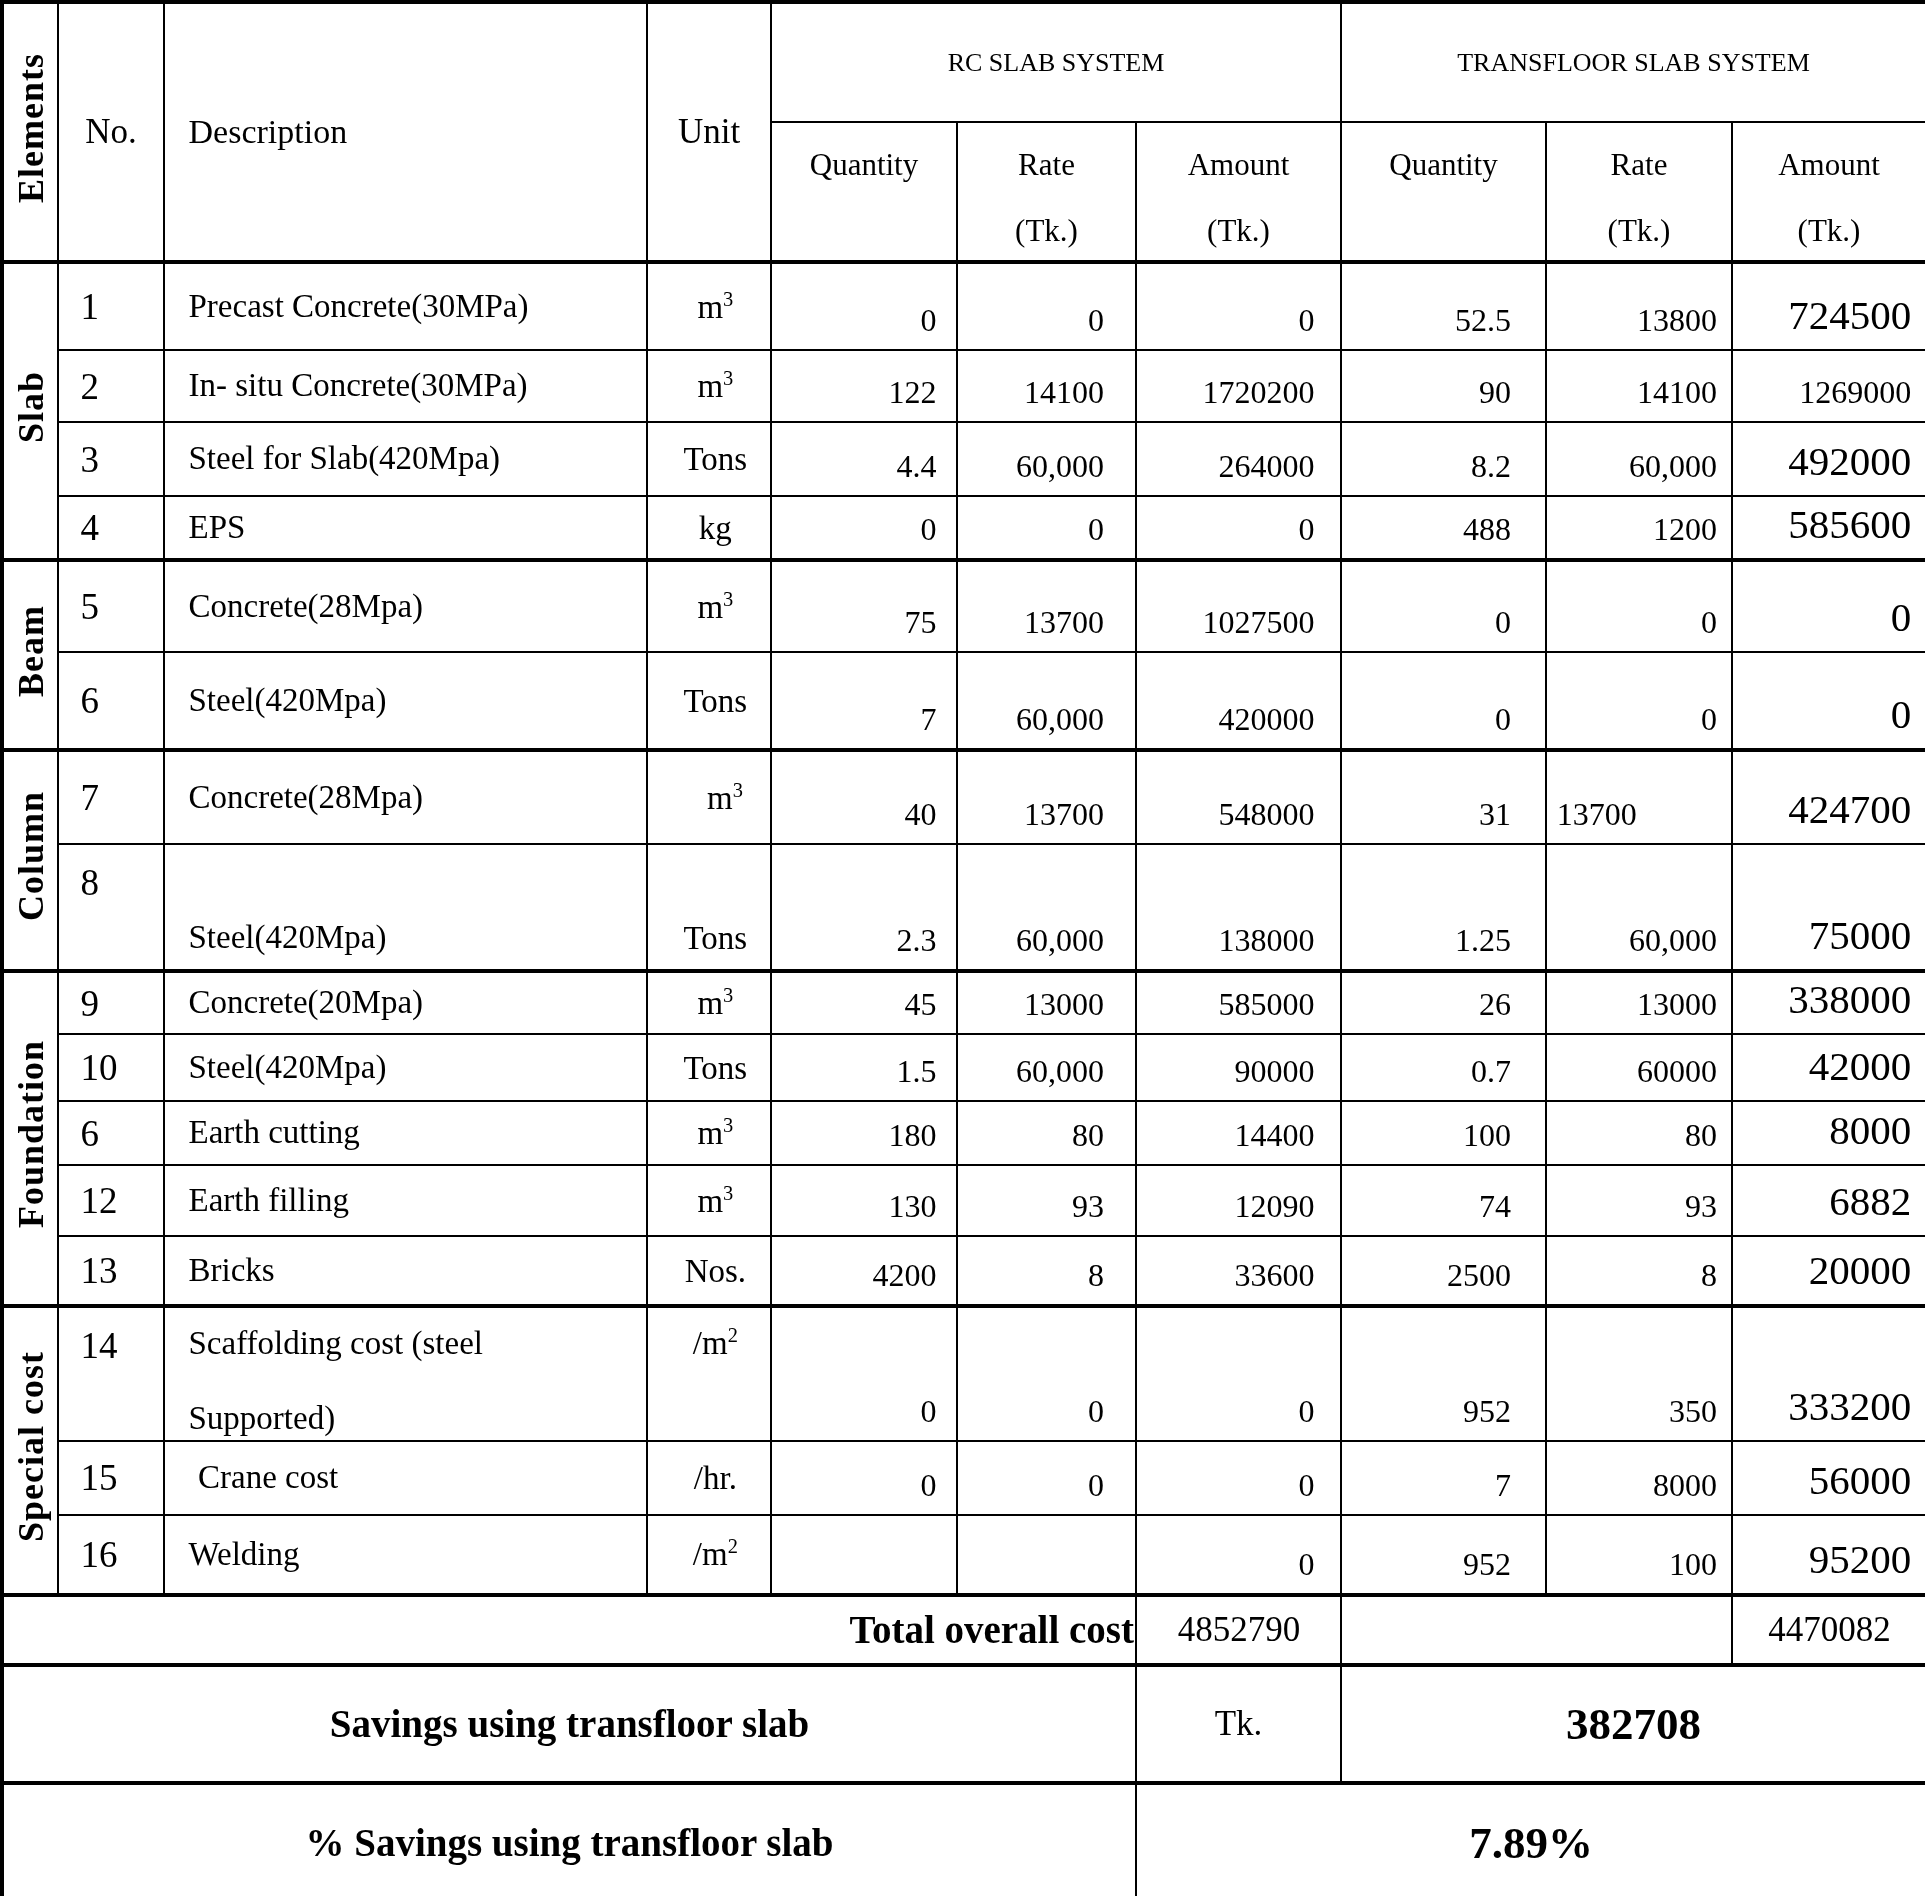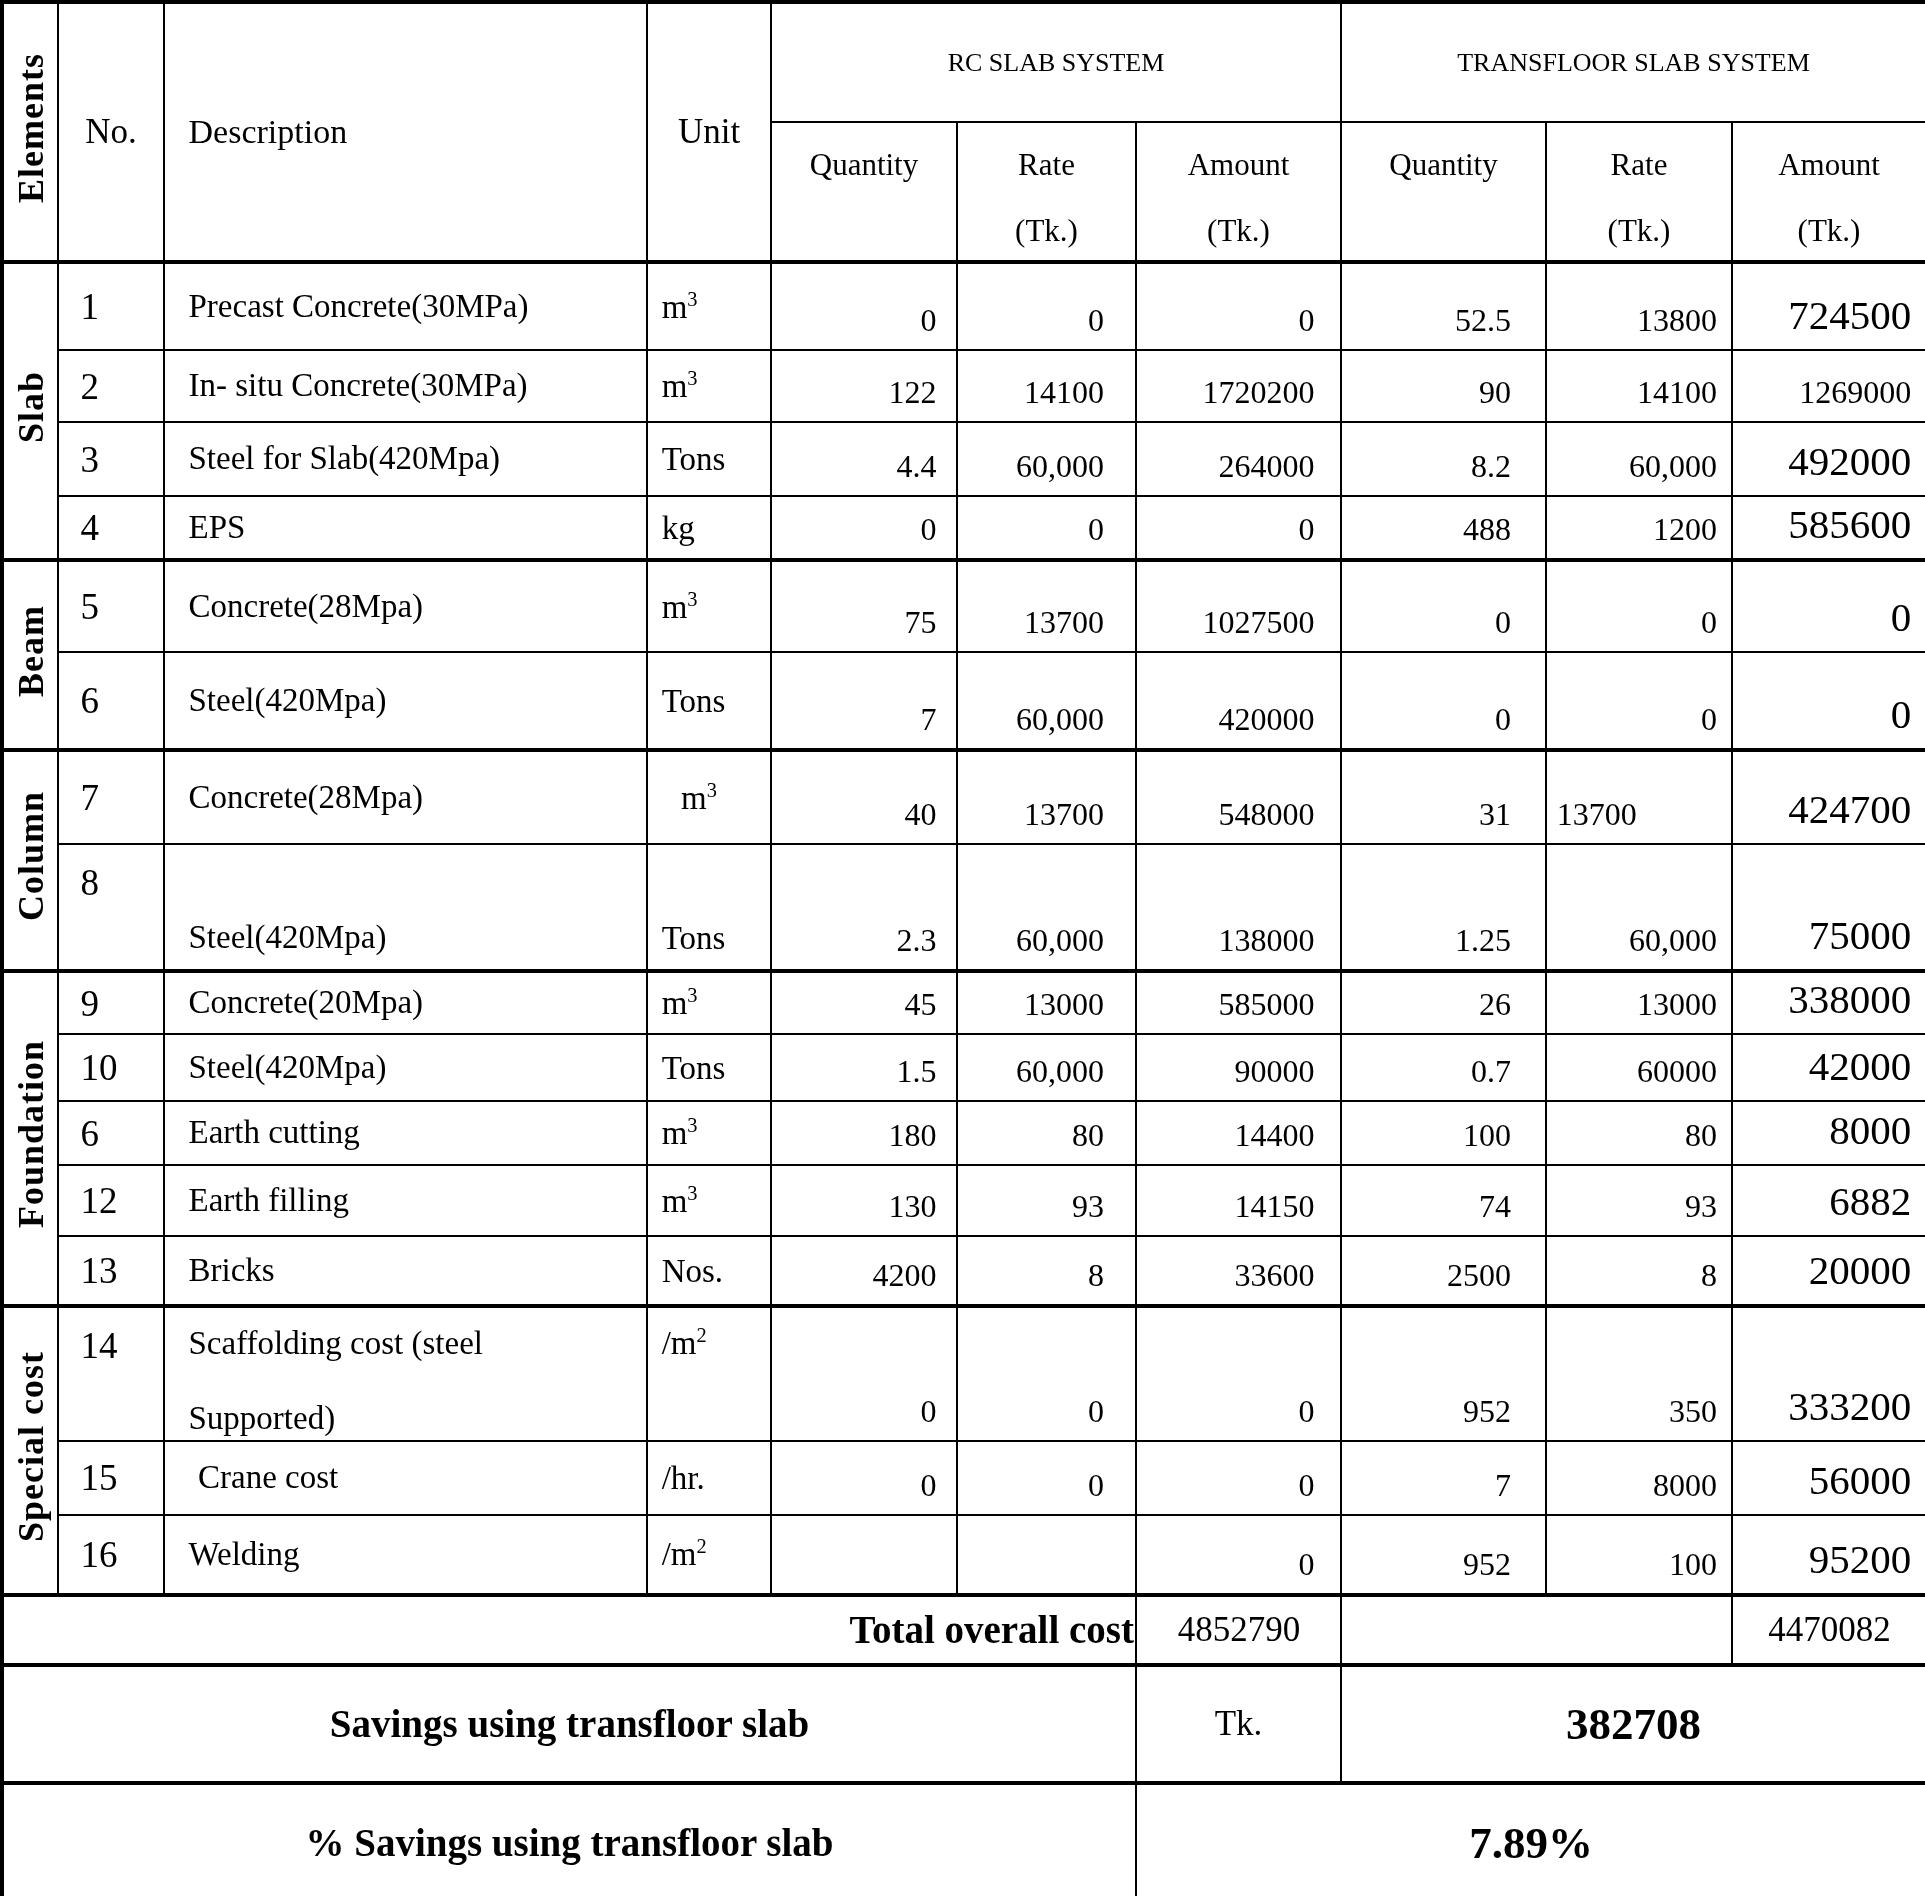--- a/index.html
+++ b/index.html
@@ -12,21 +12,21 @@
   .rot{display:inline-block;writing-mode:vertical-rl;transform:rotate(180deg);font-weight:bold;font-size:36px;letter-spacing:1px;}
   .hno{text-align:center;font-size:35px;}
   .hdesc{text-align:left;padding-left:23.5px;font-size:34px;}
   .hunit{text-align:center;font-size:35px;}
   .sys{text-align:center;vertical-align:middle;font-size:26px;}
   .sub{text-align:center;vertical-align:top;padding-top:23.5px;font-size:31px;line-height:1.15;}
   .sub .tk2{margin-top:31px;}
   
   .no{font-size:37px;text-align:left;padding-left:21.6px;vertical-align:middle;}
   .desc{text-align:left;padding-left:23.5px;vertical-align:middle;line-height:1.2;}
-  .unit{text-align:left;padding-left:13.7px;vertical-align:middle;}
+  .unit{text-align:center;padding-left:13.7px;vertical-align:middle;}
   sup{font-size:0.62em;}
   .num{text-align:right;vertical-align:bottom;padding-bottom:9.8px;font-size:32px;}
   .qty{padding-right:19.6px;}
   .rate{padding-right:31px;}
   .amt{padding-right:25.5px;}
   .qty2{padding-right:34px;}
   .rate2{padding-right:14px;}
   .amt2{padding-right:13.7px;}
   .big{font-size:41px;}
   .la{text-align:left;padding-left:9.8px;}
@@ -217,21 +217,21 @@
     <td class="num qty2">100</td>
     <td class="num rate2">80</td>
     <td class="num amt2 big">8000</td>
   </tr>
   <tr style="height:71px">
     <td class="no">12</td>
     <td class="desc"><span>Earth filling</span></td>
     <td class="unit"><span>m</span><sup>3</sup></td>
     <td class="num qty">130</td>
     <td class="num rate">93</td>
-    <td class="num amt">14150</td>
+    <td class="num amt">12090</td>
     <td class="num qty2">74</td>
     <td class="num rate2">93</td>
     <td class="num amt2 big">6882</td>
   </tr>
   <tr style="height:70px">
     <td class="no">13</td>
     <td class="desc"><span>Bricks</span></td>
     <td class="unit"><span>Nos.</span><sup></sup></td>
     <td class="num qty">4200</td>
     <td class="num rate">8</td>

